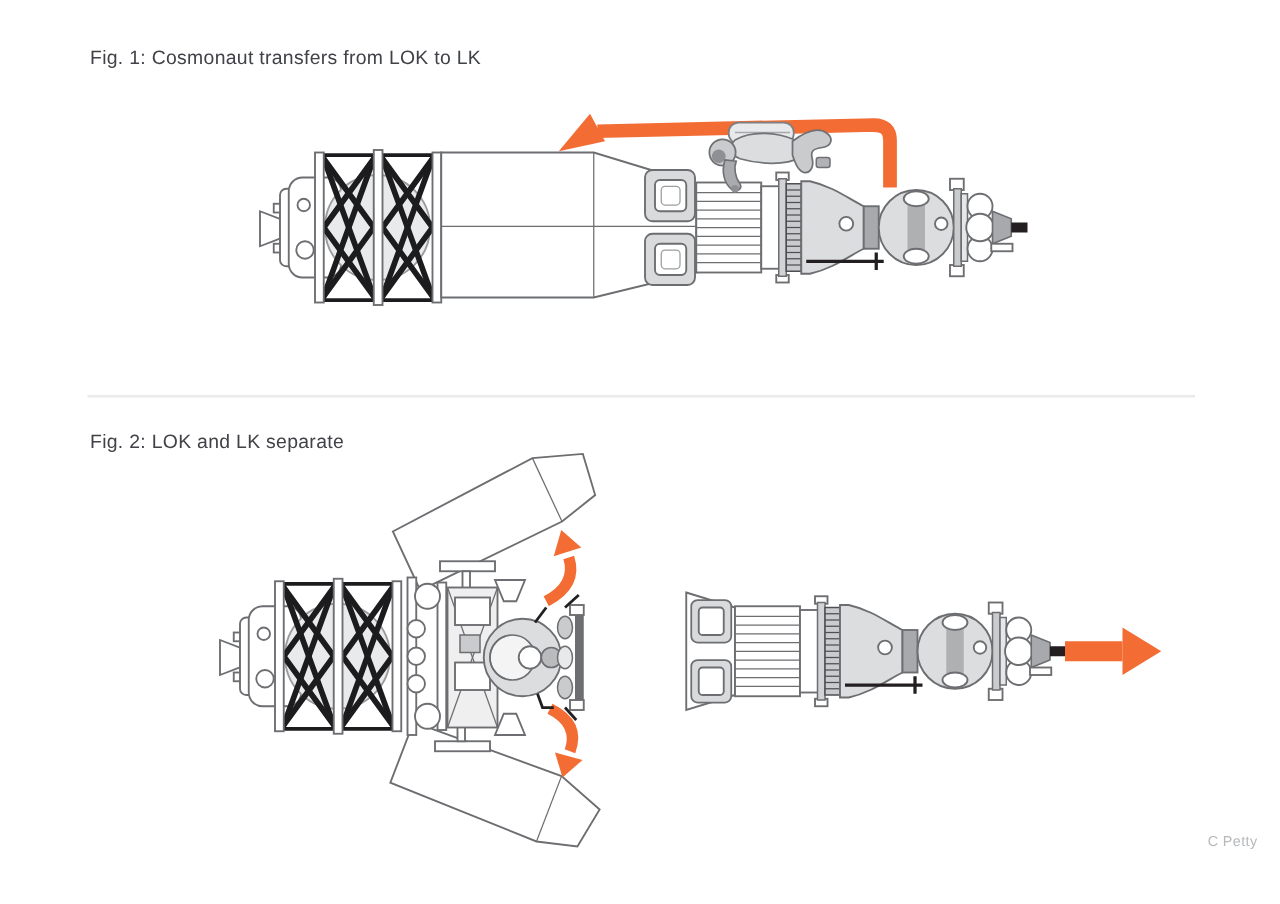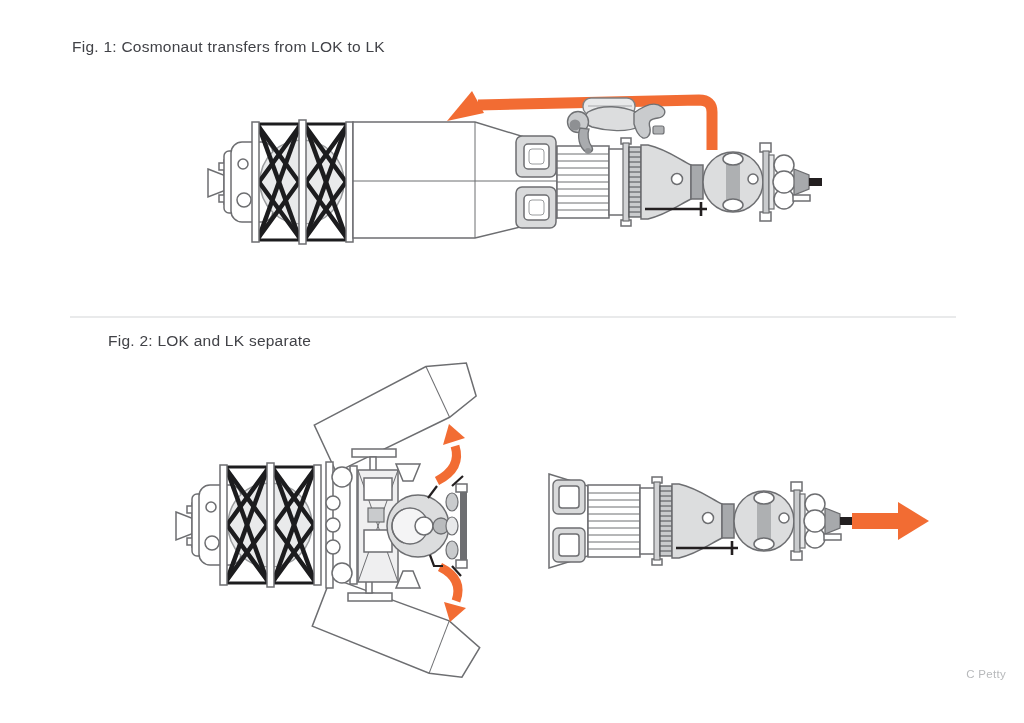--- a/index.html
+++ b/index.html
@@ -5,21 +5,21 @@
   html,body{margin:0;padding:0;background:#fff;}
   .page{
     position:relative;width:1024px;height:723px;background:#ffffff;
     font-family:"Liberation Sans", sans-serif;overflow:hidden;
   }
   .caption{
     position:absolute;left:72px;z-index:3;
     font-size:15.5px;letter-spacing:.25px;color:#414247;
   }
   .caption.fig1{top:38px;}
-  .caption.fig2{top:332px;margin-left:36px;}
+  .caption.fig2{top:345px;}
   .divider{
     position:absolute;left:70px;top:316px;width:886px;height:2px;
     background:#e9eaeb;z-index:1;
   }
   .credit{
     position:absolute;right:18px;top:668px;z-index:3;
     font-size:11.5px;color:#b7b9bb;letter-spacing:.3px;
   }
   svg.fig{position:absolute;left:0;z-index:2;}
   #fig1svg{top:0;}

